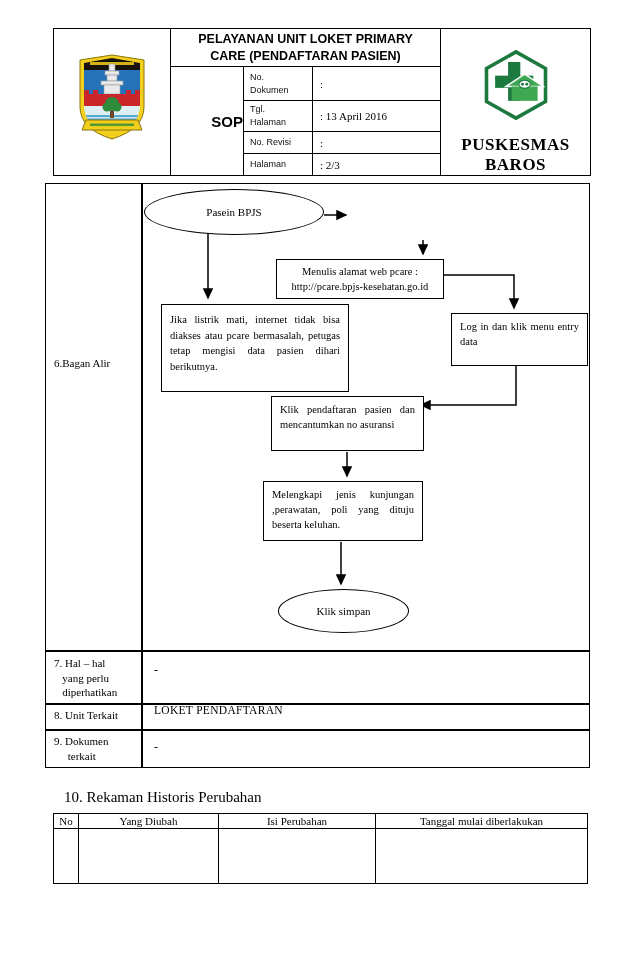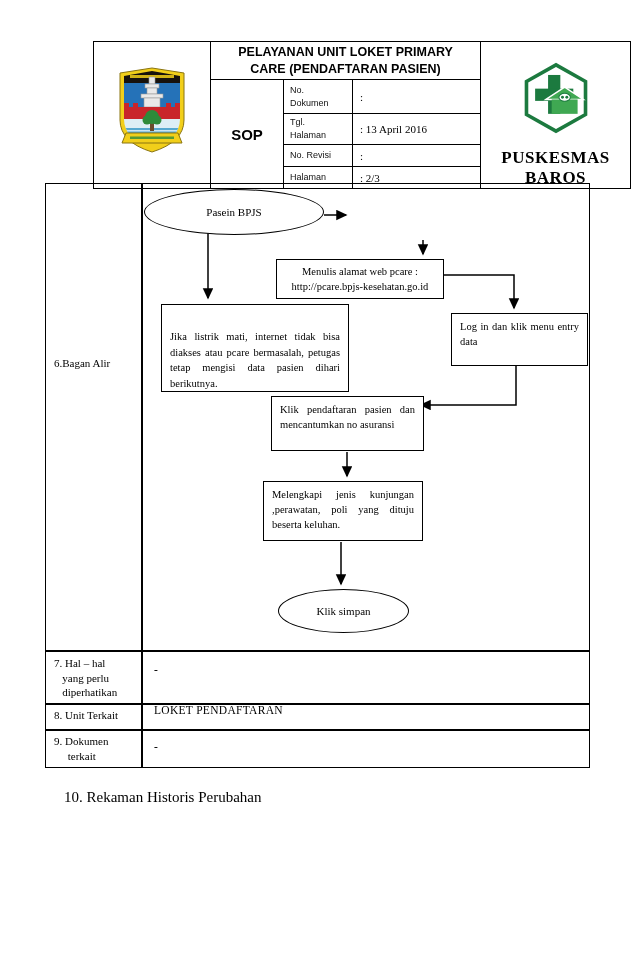--- a/index.html
+++ b/index.html
@@ -8,33 +8,33 @@
     position: relative;
     width: 638px;
     height: 976px;
     background: #ffffff;
     font-family: "Liberation Serif", "DejaVu Serif", serif;
     color: #000;
     overflow: hidden;
   }
   
   table.hdr {
-    position: absolute; left: 53px; top: 41px;
-    width: 537px; border-collapse: collapse; table-layout: fixed; margin-left: 40px;
+    position: absolute; left: 53px; top: 28px;
+    width: 537px; border-collapse: collapse; table-layout: fixed;
   }
   table.hdr td { border: 1.6px solid #000; vertical-align: middle; }
   td.logo-cell { text-align: center; }
   td.title-cell {
     text-align: center;
     font-family: "Liberation Sans", "DejaVu Sans", sans-serif;
     font-weight: bold; font-size: 12.5px; line-height: 17px;
     height: 38px;
   }
   td.sop-cell {
-    text-align: center;
+    text-align: right;
     font-family: "Liberation Sans", "DejaVu Sans", sans-serif;
     font-weight: bold; font-size: 15px;
   }
   td.f-label {
     font-family: "Liberation Sans", "DejaVu Sans", sans-serif;
     font-size: 9px; color: #111; padding: 2px 0 2px 6px; vertical-align: top;
     line-height: 13px;
   }
   td.f-label .lbl { display: block; width: 48px; }
   td.f-value {
@@ -232,27 +232,49 @@
     </svg>
 
     <div class="fc-oval" style="left:98px; top:5px; width:180px; height:46px">Pasein BPJS</div>
 
 
     <div class="fc-box center" style="left:230px; top:75px; width:168px; height:40px">
       <div>Menulis alamat web pcare :</div>
       <div>http://pcare.bpjs-kesehatan.go.id</div>
     </div>
 
-    <div class="fc-box" style="left:115px; top:120px; width:188px; height:88px; line-height:15.5px; padding-top:24px">Jika listrik mati, internet tidak bisa diakses atau pcare bermasalah, petugas tetap mengisi data pasien dihari berikutnya.</div>
+    <div class="fc-box" style="left:115px; top:120px; width:188px; height:88px; line-height:15.5px; padding-top:7px">Jika listrik mati, internet tidak bisa diakses atau pcare bermasalah, petugas tetap mengisi data pasien dihari berikutnya.</div>
 
     <div class="fc-box" style="left:405px; top:129px; width:137px; height:53px">Log in dan klik menu entry data</div>
 
     <div class="fc-box" style="left:225px; top:212px; width:153px; height:55px">Klik pendaftaran pasien dan mencantumkan no asuransi</div>
 
     <div class="fc-box" style="left:217px; top:297px; width:160px; height:60px">Melengkapi jenis kunjungan ,perawatan, poli yang dituju beserta keluhan.</div>
 
     <div class="fc-oval" style="left:232px; top:405px; width:131px; height:44px">Klik simpan</div>
   </div>
 
   <div class="hist-heading">10. Rekaman Historis Perubahan</div>
 
+  <table class="hist">
+    <colgroup>
+      <col style="width:25px">
+        <col style="width:140px">
+        <col style="width:157px">
+        <col style="width:212px">
+    </colgroup>
+    <tbody>
+        <tr>
+      <th>No</th>
+      <th>Yang Diubah</th>
+      <th>Isi Perubahan</th>
+      <th>Tanggal mulai diberlakukan</th>
+    </tr>
+    <tr>
+      <td class="empty"></td>
+      <td class="empty"></td>
+      <td class="empty"></td>
+      <td class="empty"></td>
+    </tr>
+  </tbody>
+    </table>
 
 </div>
 
 </body></html>

